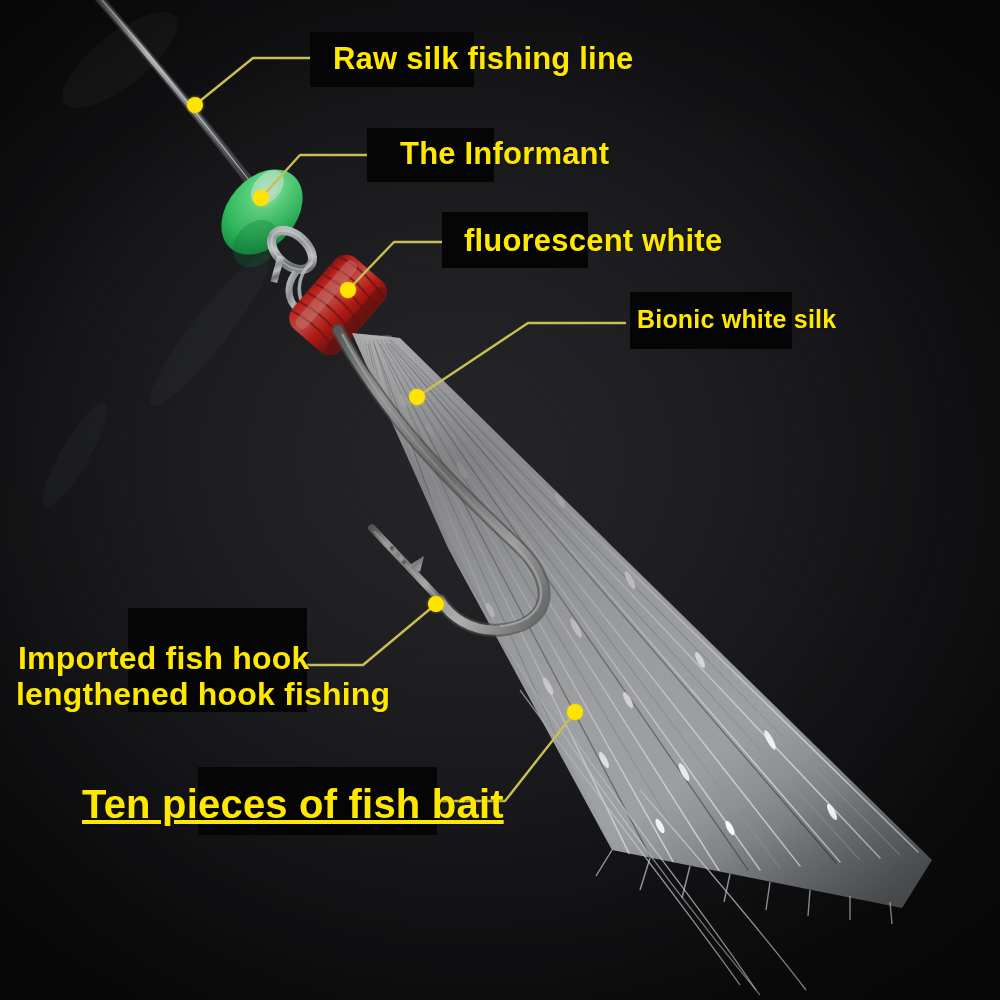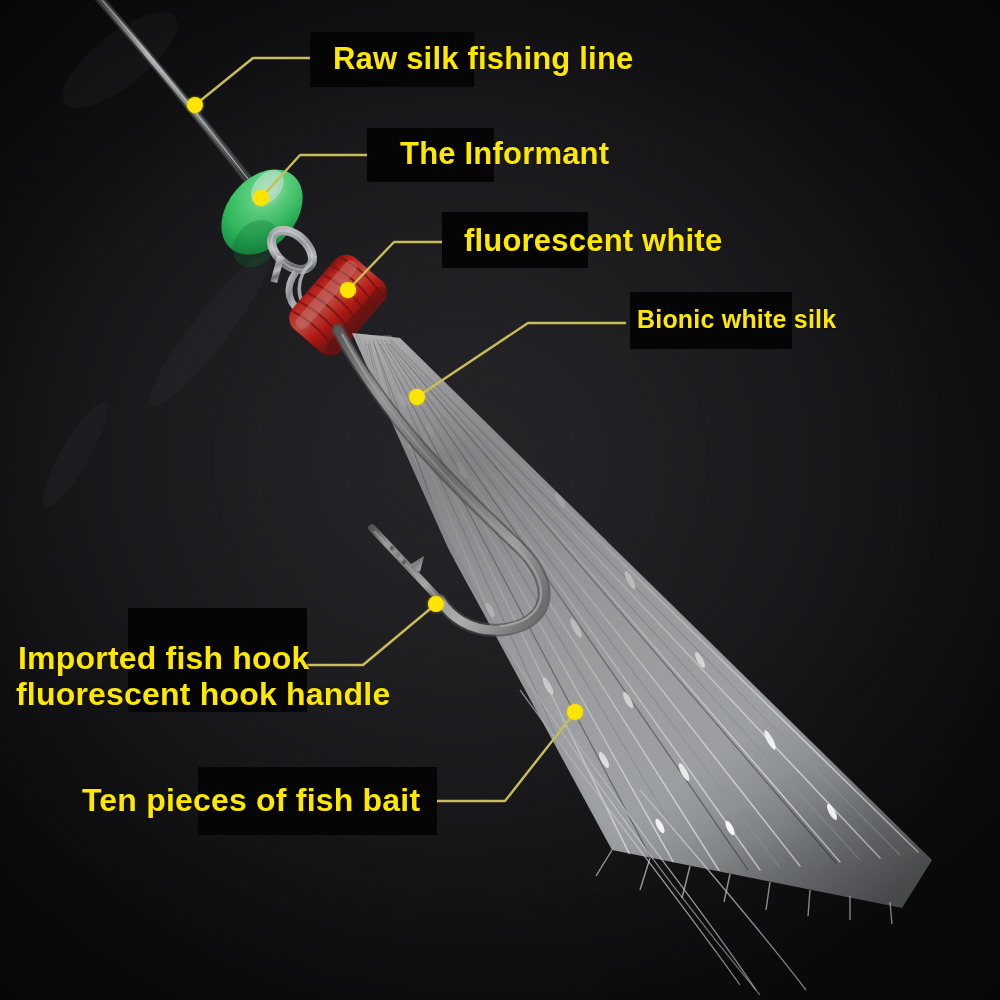--- a/index.html
+++ b/index.html
@@ -303,23 +303,23 @@
 
     <div class="label" style="left:333px; top:41px; font-size:31px;">Raw silk fishing line</div>
 
     <div class="label" style="left:400px; top:136px; font-size:31px;">The Informant</div>
 
     <div class="label" style="left:464px; top:223px; font-size:31px;">fluorescent white</div>
 
     <div class="label" style="left:637px; top:305px; font-size:25px;">Bionic white silk</div>
 
     <div class="label" style="left:6px; top:640px; font-size:32px;margin-left:12px;">Imported fish hook</div>
-    <div class="label" style="left:16px; top:676px; font-size:32px;">fluorescent hook handle</div>
-
-    <div class="label" style="left:82px; top:782px; font-size:32px;">Ten pieces of fish bait</div>
+    <div class="label" style="left:16px; top:676px; font-size:32px;">lengthened hook fishing</div>
+
+    <div class="label" style="left:82px; top:782px; font-size:40px;text-decoration:underline;">Ten pieces of fish bait</div>
 
     <div class="dot" style="left:195px; top:105px;"></div>
     <div class="dot" style="left:261px; top:198px;"></div>
     <div class="dot" style="left:348px; top:290px;"></div>
     <div class="dot" style="left:417px; top:397px;"></div>
     <div class="dot" style="left:436px; top:604px;"></div>
     <div class="dot" style="left:575px; top:712px;"></div>
   </div>
 </div>
 

